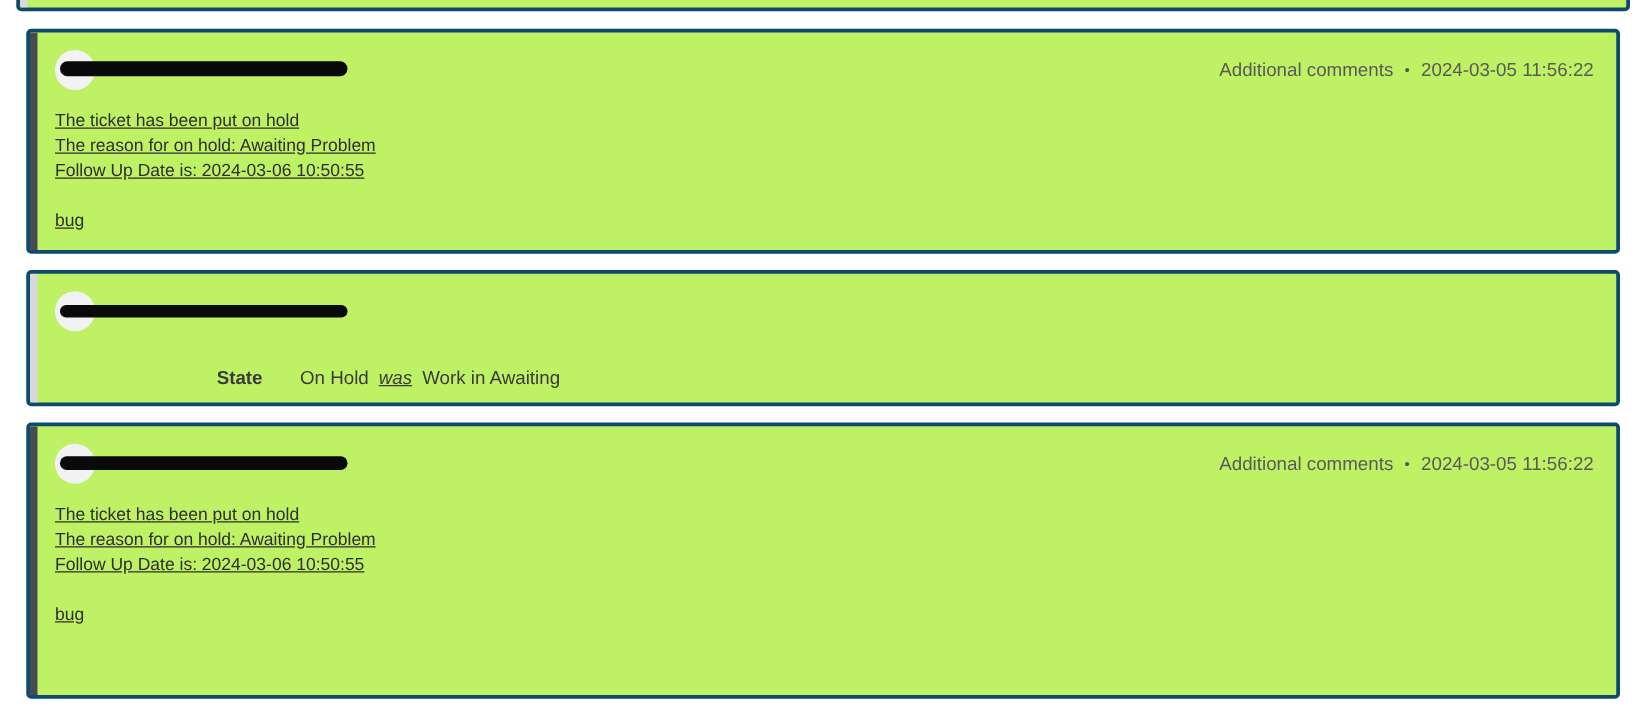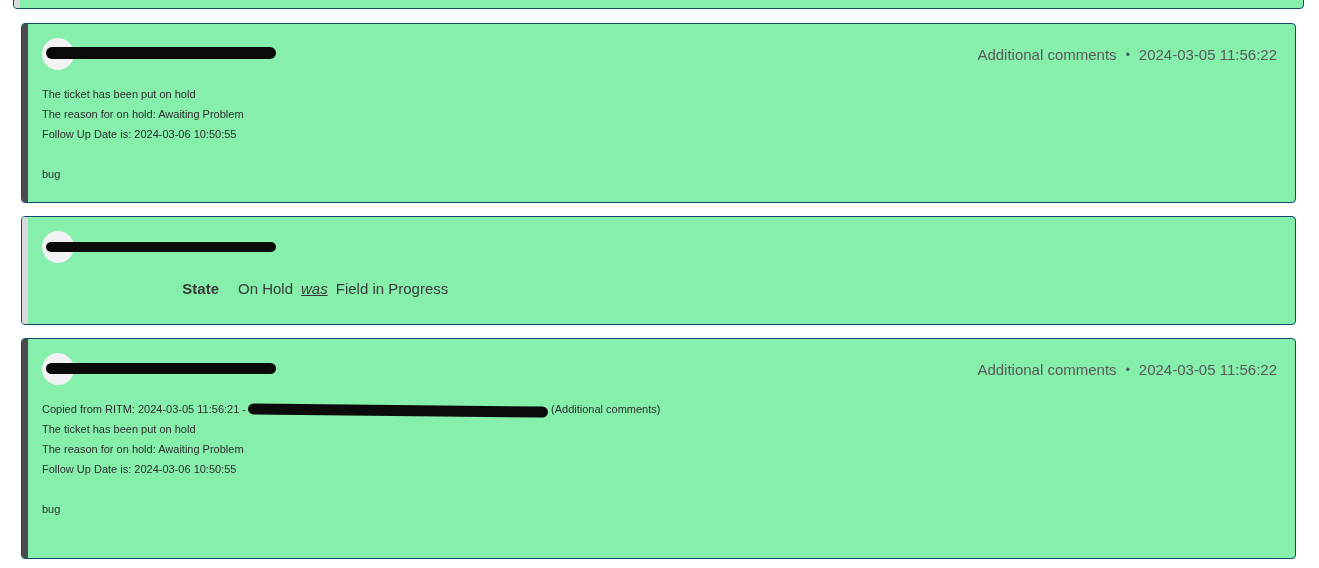--- a/index.html
+++ b/index.html
@@ -14,22 +14,22 @@
     }
     .feed {
       position: relative;
       width: 1319px;
       height: 568px;
     }
     .card {
       position: absolute;
       left: 21px;
       width: 1275px;
-      background: #86efac;
-      border: 1px solid #0c4a6e;
+      background: #bef264;
+      border: 3px solid #0c4a6e;
       border-radius: 4px;
       box-sizing: border-box;
       overflow: hidden;
     }
     .card .accent {
       position: absolute;
       left: 0;
       top: 0;
       bottom: 0;
       width: 6px;
@@ -88,23 +88,24 @@
       margin: 0 9px;
       font-size: 12px;
       color: #555;
       position: relative;
       top: -1px;
     }
     .card-body {
       position: absolute;
       left: 20px;
       right: 33px;
-      font-size: 11px;
+      font-size: 14px;
       line-height: 20px;
       color: #2e2e2e;
+      text-decoration: underline;
     }
     .card-1 .card-body { top: 60px; }
     .card-3 .card-body { top: 60px; }
     .card-body .line { display: block; white-space: nowrap; }
     .card-body .blank { display: block; height: 20px; }
     .inline-redaction {
       display: inline-block;
       width: 300px;
       height: 11px;
       background: #0a0a0a;
@@ -119,24 +120,24 @@
       left: 20px;
       display: flex;
       align-items: baseline;
       font-size: 15px;
     }
     .field-label {
       width: 196px;
       text-align: right;
       font-weight: bold;
       color: #3a3a3a;
-      padding-right: 19px;
+      padding-right: 30px;
       box-sizing: border-box;
     }
-    .field-new { color: #3a3a3a; }
+    .field-new { color: #3a3a3a; margin-top: 12px; }
     .field-was {
       font-style: italic;
       color: #3a3a3a;
       margin: 0 8px;
       text-decoration: underline;
     }
     .field-old { color: #3a3a3a; }
   </style>
 </head>
 <body>
@@ -172,37 +173,36 @@
     <div class="card-header">
       <div class="author">
         <span class="avatar"></span>
         <span class="redaction r2"></span>
       </div>
     </div>
     <div class="field-change">
       <span class="field-label">State</span>
       <span class="field-new">On Hold</span>
       <span class="field-was">was</span>
-      <span class="field-old">Field in Progress</span>
+      <span class="field-old">Work in Awaiting</span>
     </div>
   </div>
 
   <div class="card card-3">
     <div class="accent" style="background:#4a4a52"></div>
     <div class="card-header">
       <div class="author">
         <span class="avatar"></span>
         <span class="redaction r3"></span>
       </div>
       <div class="meta">
         <span>Additional comments</span><span class="dot">•</span><span>2024-03-05 11:56:22</span>
       </div>
     </div>
     <div class="card-body">
-      <span class="line"><span>Copied from RITM: 2024-03-05 11:56:21 -</span><span class="inline-redaction"></span><span>(Additional comments)</span></span>
       <span class="line">The ticket has been put on hold</span>
       <span class="line">The reason for on hold: Awaiting Problem</span>
       <span class="line">Follow Up Date is: 2024-03-06 10:50:55</span>
       <span class="blank"></span>
       <span class="line">bug</span>
     </div>
   </div>
 
 </div>
 

